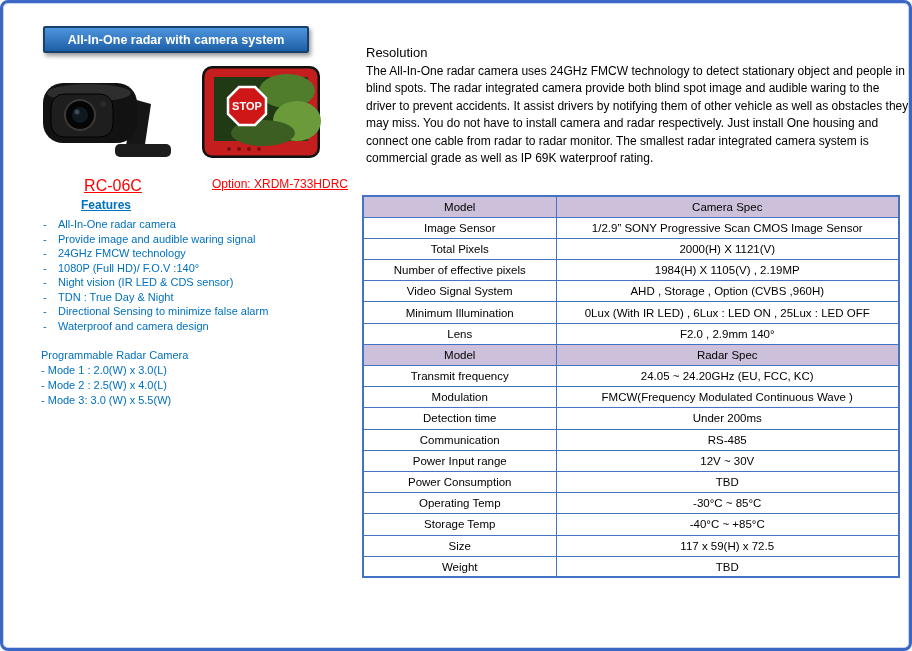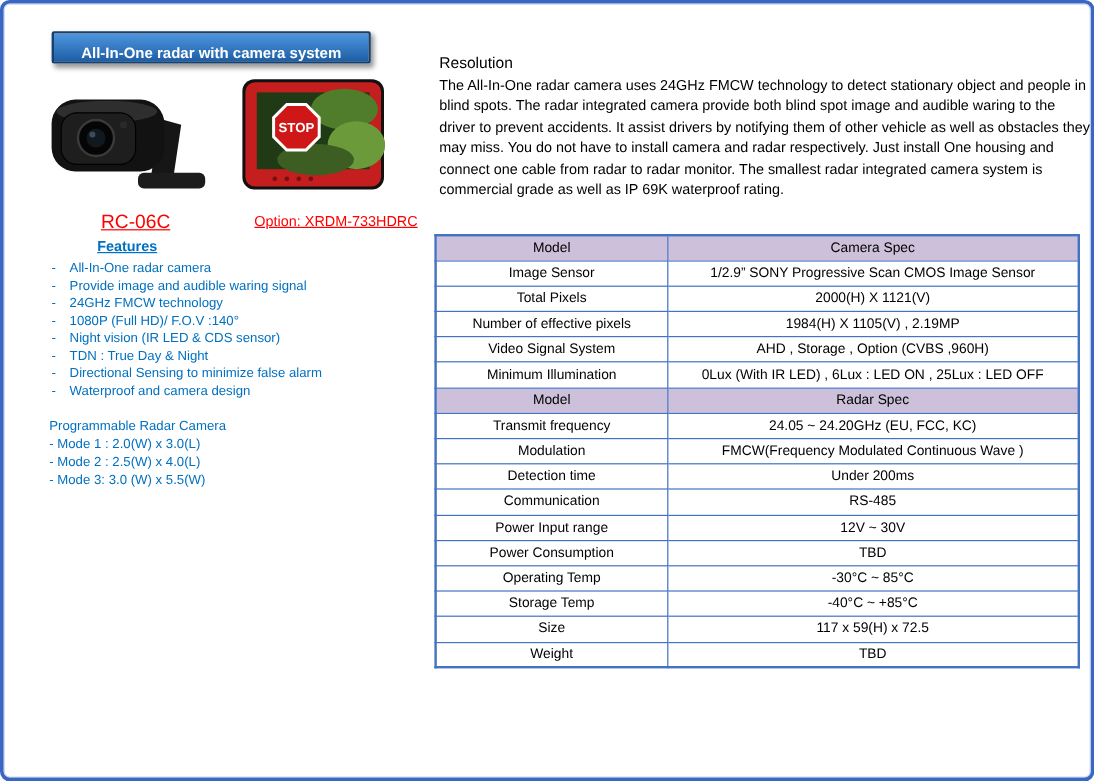--- a/index.html
+++ b/index.html
@@ -8,21 +8,21 @@
     position:relative; width:912px; height:651px;
     border:3px solid #3a66c4; border-radius:8px; background:#ffffff;
     font-family:"Liberation Sans", sans-serif; overflow:hidden;
     box-shadow: inset 0 0 0 1px #c9d6ef;
   }
   
   .banner {
     position:absolute; left:40px; top:23px; width:266px; height:27px;
     background:linear-gradient(#4e95dd, #1d5fa7);
     border:2px solid #17406d; border-radius:2px;
-    display:flex; align-items:flex-end; justify-content:center;
+    display:flex; align-items:center; justify-content:center;
     box-shadow:2px 3px 4px rgba(0,0,0,0.4);
   }
   .banner span { color:#ffffff; font-weight:bold; font-size:12.5px; }
 
   .camera-img { position:absolute; left:34px; top:68px; width:150px; height:94px; }
   .monitor-img { position:absolute; left:198px; top:62px; width:120px; height:100px; }
 
   .label-camera {
     position:absolute; left:36px; top:174px; width:148px; text-align:center;
     color:#ff0000; font-size:16px; text-decoration:underline;
@@ -172,20 +172,24 @@
           <td>1984(H) X 1105(V) , 2.19MP</td>
         </tr>
       <tr>
           <td>Video Signal System</td>
           <td>AHD , Storage , Option (CVBS ,960H)</td>
         </tr>
       <tr>
           <td>Minimum Illumination</td>
           <td>0Lux (With IR LED) , 6Lux : LED ON , 25Lux : LED OFF</td>
         </tr>
+      <tr>
+          <td>Lens</td>
+          <td>F2.0 , 2.9mm 140°</td>
+        </tr>
       <tr class="hdr">
         <td>Model</td>
         <td>Radar Spec</td>
       </tr>
       <tr>
           <td>Transmit frequency</td>
           <td>24.05 ~ 24.20GHz (EU, FCC, KC)</td>
         </tr>
       <tr>
           <td>Modulation</td>

